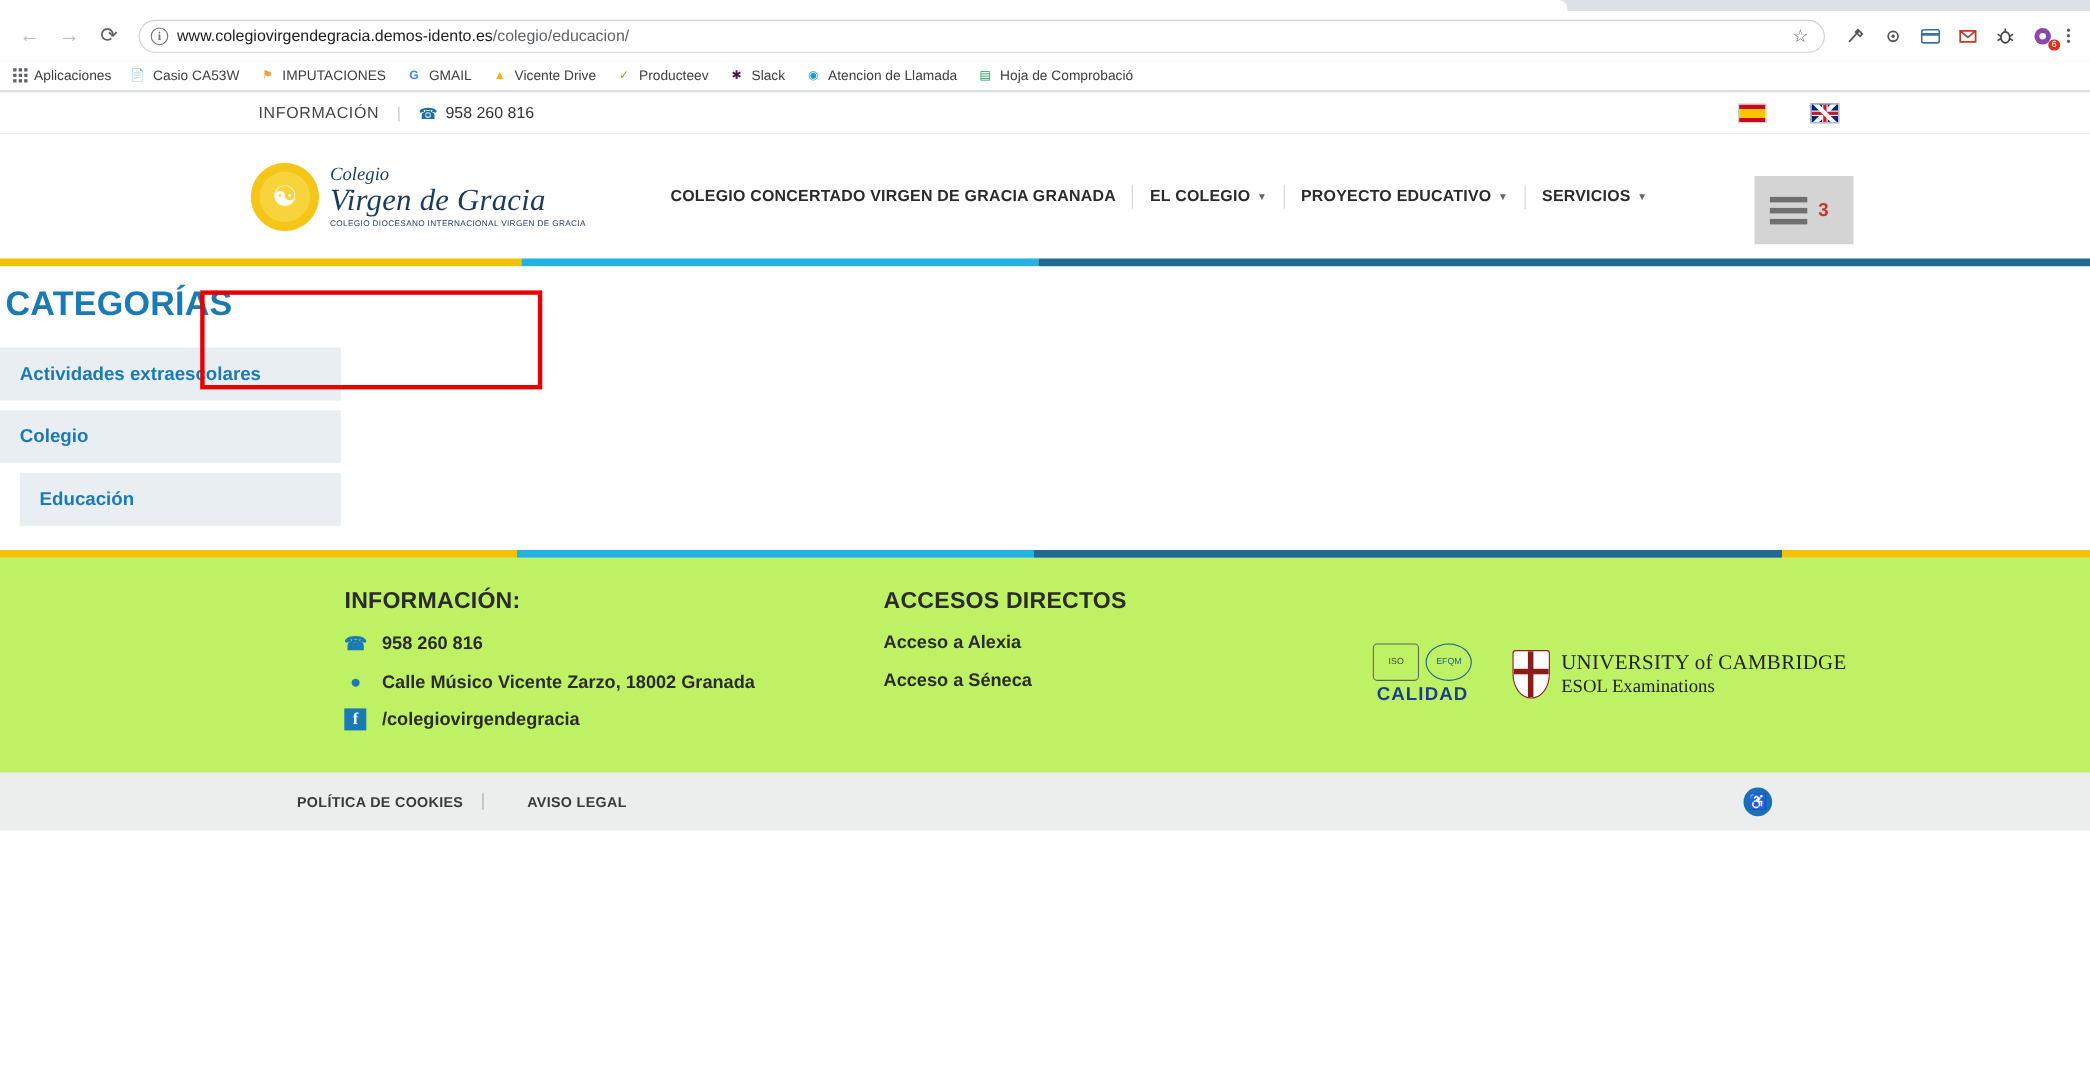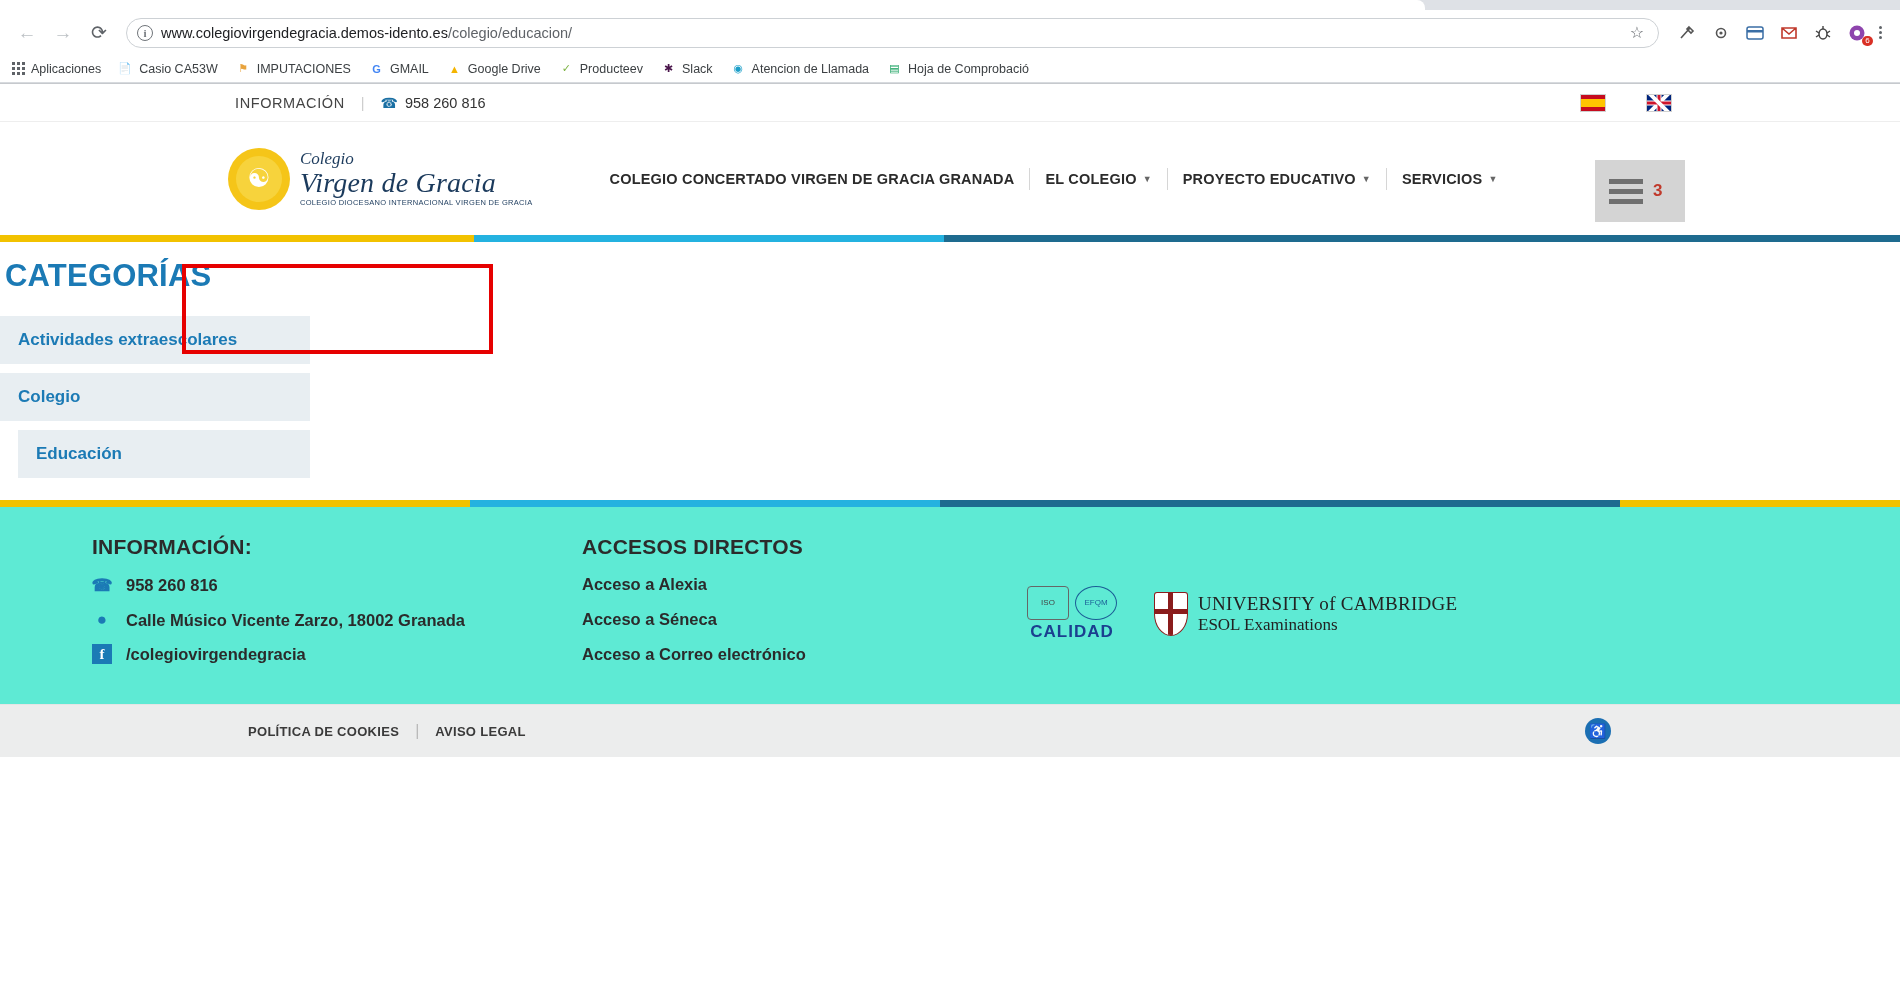--- a/index.html
+++ b/index.html
@@ -209,24 +209,25 @@
   }
   .cat-item.indent { margin-left: 18px; background: #e8eef2; }
 
   .footbar { display: flex; height: 7px; width: 100%; }
   .fb1 { background: #f2c200; flex: 0 0 470px; }
   .fb2 { background: #24b2e0; flex: 0 0 470px; }
   .fb3 { background: #1e6b8f; flex: 0 0 680px; }
   .fb4 { background: #f2c200; flex: 1 1 auto; }
 
   .footer {
-    background: #5eead4;
+    background: #bef264;
     padding: 28px 0 24px 92px;
     display: flex;
     border-bottom: 1px solid #e5e5e5;
+    justify-content: center;
   }
   .foot-col-1 { width: 490px; }
   .foot-col-2 { width: 430px; }
   .foot-h {
     font-size: 21px; font-weight: 700; color: #2b2b2b;
     margin-bottom: 16px; letter-spacing: .2px;
   }
   .foot-line {
     display: flex; align-items: center; gap: 14px;
     font-size: 16.5px; font-weight: 700; color: #2b2b2b;
@@ -253,21 +254,21 @@
   .camb-text .l1 { font-family: "Liberation Serif", serif; font-size: 19px; color: #222; letter-spacing: .3px; }
   .camb-text .l2 { font-family: "Liberation Serif", serif; font-size: 17px; color: #222; }
 
   .legal {
     background: #eceded;
     height: 52px;
     display: flex; align-items: center;
     padding-left: 248px;
     position: relative;
   }
-  .legal a { font-size: 13px; font-weight: 700; color: #3a3a3a; letter-spacing: .3px; }
+  .legal a { font-size: 13px; font-weight: 700; color: #3a3a3a; letter-spacing: .3px; margin-left: 22px; }
   .legal .sep { color: #b9b9b9; margin: 0 16px; }
   .legal .acc {
     position: absolute; left: 1585px;
     width: 26px; height: 26px; border-radius: 50%;
     background: #1b6fb3; color: #fff;
     display: flex; align-items: center; justify-content: center; font-size: 14px;
   }
   .blank { height: 300px; background: #ffffff; }
 </style>
 </head>
@@ -353,21 +354,21 @@
     <div class="bk-item">
       <span class="bk-ico" style="color:#e8a33d;">⚑</span>
       <span>IMPUTACIONES</span>
     </div>
     <div class="bk-item">
       <span class="bk-ico" style="color:#4285f4;font-weight:700;">G</span>
       <span>GMAIL</span>
     </div>
     <div class="bk-item">
       <span class="bk-ico" style="color:#f4b400;">▲</span>
-      <span>Google Drive</span>
+      <span>Vicente Drive</span>
     </div>
     <div class="bk-item">
       <span class="bk-ico" style="color:#7cb342;">✓</span>
       <span>Producteev</span>
     </div>
     <div class="bk-item">
       <span class="bk-ico" style="color:#4a154b;">✱</span>
       <span>Slack</span>
     </div>
     <div class="bk-item">
@@ -482,21 +483,20 @@
       <div class="foot-line">
         <span class="fb-ico">f</span>
         <span>/colegiovirgendegracia</span>
       </div>
     </div>
 
     <div class="foot-col-2">
       <div class="foot-h">ACCESOS DIRECTOS</div>
       <div class="foot-link">Acceso a Alexia</div>
       <div class="foot-link">Acceso a Séneca</div>
-      <div class="foot-link">Acceso a Correo electrónico</div>
     </div>
 
     <div class="logos">
       <div class="logo-calidad">
         <div class="stamps">
           <span class="stamp">ISO</span>
           <span class="stamp round">EFQM</span>
         </div>
         <div class="calidad-word">CALIDAD</div>
       </div>

